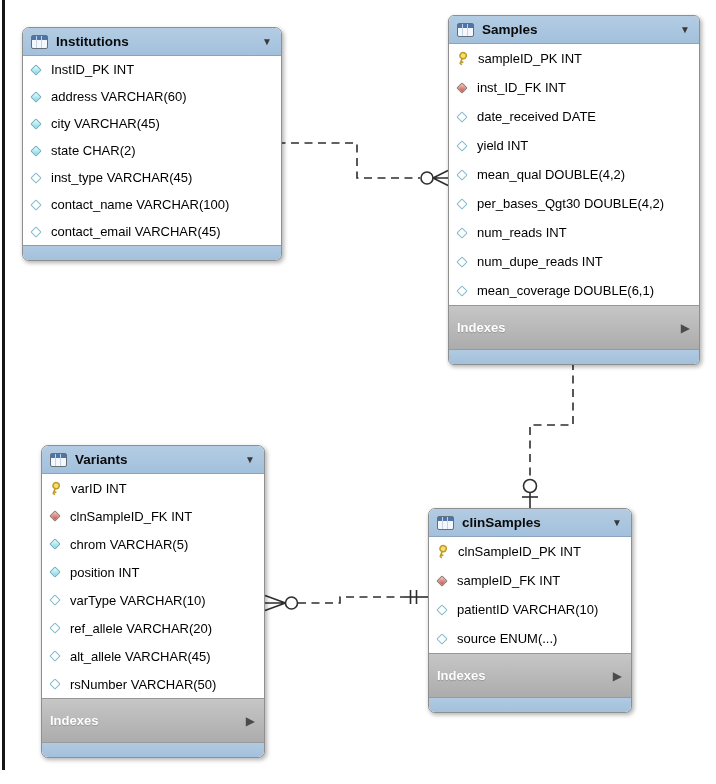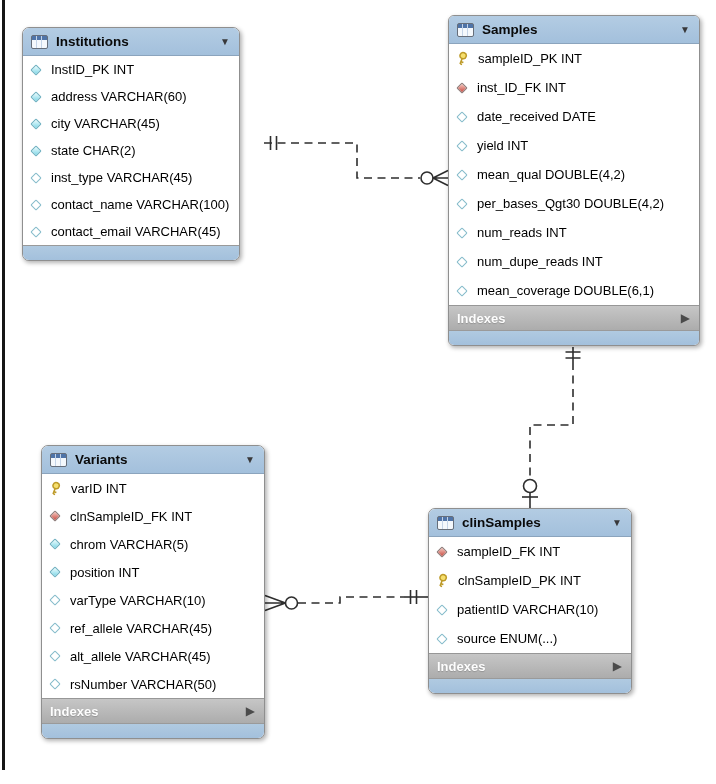--- a/index.html
+++ b/index.html
@@ -31,29 +31,29 @@
   .t-variants .row { height:28px; }
   .coltext { font-size:13px; color:#000; white-space:nowrap; }
 
   .diamond { width:8px; height:8px; flex:0 0 8px; margin:0 3px 0 2px; transform:rotate(45deg); border-radius:1px; }
   .d-notnull  { background:linear-gradient(135deg,#e4f9fc 10%,#8edcea 85%); border:1px solid #6fb0c0; }
   .d-nullable { background:#ffffff; border:1px solid #86bccb; }
   .d-fk       { background:linear-gradient(135deg,#f2beb6 10%,#cd584e 90%); border:1px solid #8c7b79; }
 
   .keywrap { width:14px; height:15px; flex:0 0 14px; }
 
-  .tfoot-indexes { height:25px; background:linear-gradient(#c6c6c6,#acacac); border-top:1px solid #979797;
+  .tfoot-indexes { height:44px; background:linear-gradient(#c6c6c6,#acacac); border-top:1px solid #979797;
                    display:flex; align-items:center; padding:0 9px 0 8px;
                    color:#fdfdfd; font-weight:bold; font-size:13px; text-shadow:0 1px 1px rgba(0,0,0,0.18); }
   .expand-arrow { margin-left:auto; font-size:12px; color:#4b4b4b; text-shadow:none; line-height:1; }
 
   .bluestrip { height:15px; background:linear-gradient(#b0cae1,#a3c0dc); border-top:1px solid #9a9a9a; }
 
   
-  .t-institutions { left:22px;  top:27px;  width:218px; }
+  .t-institutions { left:22px;  top:27px;  width:260px; }
   .t-samples      { left:448px; top:15px;  width:252px;border-radius:6px; }
   .t-variants     { left:41px;  top:445px; width:224px; }
   .t-clinsamples  { left:428px; top:508px; width:204px; }
 </style>
 </head>
 <body>
 
 <div class="canvas">
 
   <div class="frame-line"></div>
@@ -202,21 +202,21 @@
     <div class="row">
       <span class="diamond d-notnull"></span>
       <span class="coltext">position INT</span>
     </div>
     <div class="row">
       <span class="diamond d-nullable"></span>
       <span class="coltext">varType VARCHAR(10)</span>
     </div>
     <div class="row">
       <span class="diamond d-nullable"></span>
-      <span class="coltext">ref_allele VARCHAR(45)</span>
+      <span class="coltext">ref_allele VARCHAR(20)</span>
     </div>
     <div class="row">
       <span class="diamond d-nullable"></span>
       <span class="coltext">alt_allele VARCHAR(45)</span>
     </div>
     <div class="row">
       <span class="diamond d-nullable"></span>
       <span class="coltext">rsNumber VARCHAR(50)</span>
     </div>
     <div class="tfoot-indexes">
@@ -224,35 +224,35 @@
       <span class="expand-arrow">▶</span>
     </div>
     <div class="bluestrip"></div>
   </div>
 
   <div class="db-table t-clinsamples">
     <div class="thead">
       <span class="tbl-icon"></span>
       <span class="title">clinSamples</span>
       <span class="collapse-arrow">▼</span>
-    </div>
-    <div class="row">
-      <span class="diamond d-fk"></span>
-      <span class="coltext">sampleID_FK INT</span>
     </div>
     <div class="row">
       <span class="keywrap"><svg width="14" height="15" viewBox="0 0 14 15">
             <g transform="rotate(20 7 5)">
               <circle cx="7" cy="4.6" r="3.1" fill="#f6df6d" stroke="#bd9a28" stroke-width="1.5"></circle>
               <path d="M7 7.6 V13.6 M7 11 h2.6 M7 13.2 h2" stroke="#bd9a28" stroke-width="1.6" fill="none"></path>
             </g>
           </svg></span>
       <span class="coltext">clnSampleID_PK INT</span>
     </div>
     <div class="row">
+      <span class="diamond d-fk"></span>
+      <span class="coltext">sampleID_FK INT</span>
+    </div>
+    <div class="row">
       <span class="diamond d-nullable"></span>
       <span class="coltext">patientID VARCHAR(10)</span>
     </div>
     <div class="row">
       <span class="diamond d-nullable"></span>
       <span class="coltext">source ENUM(...)</span>
     </div>
     <div class="tfoot-indexes">
       <span>Indexes</span>
       <span class="expand-arrow">▶</span>

